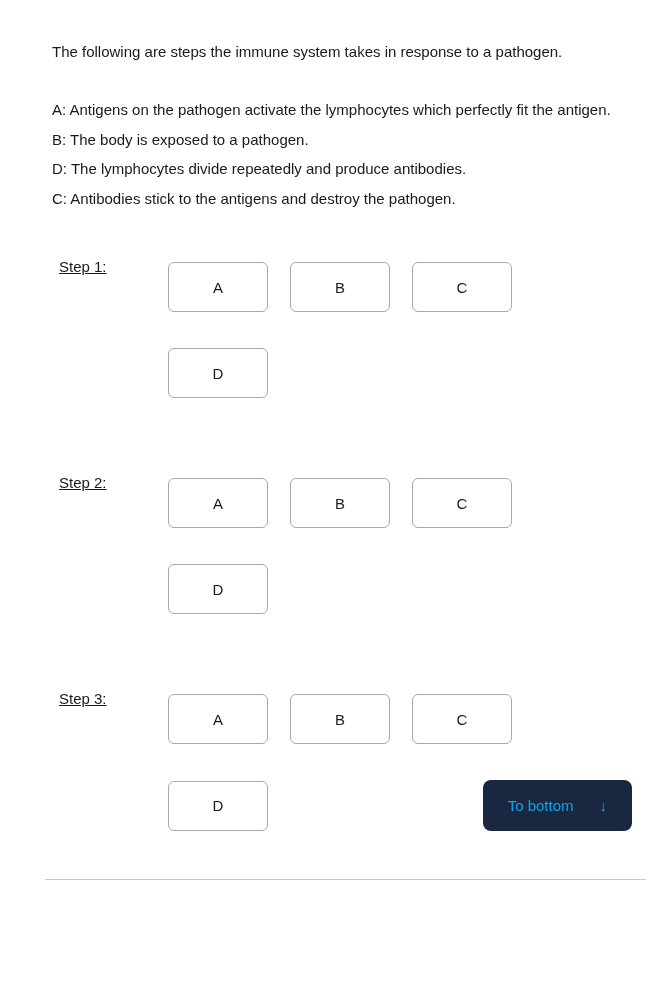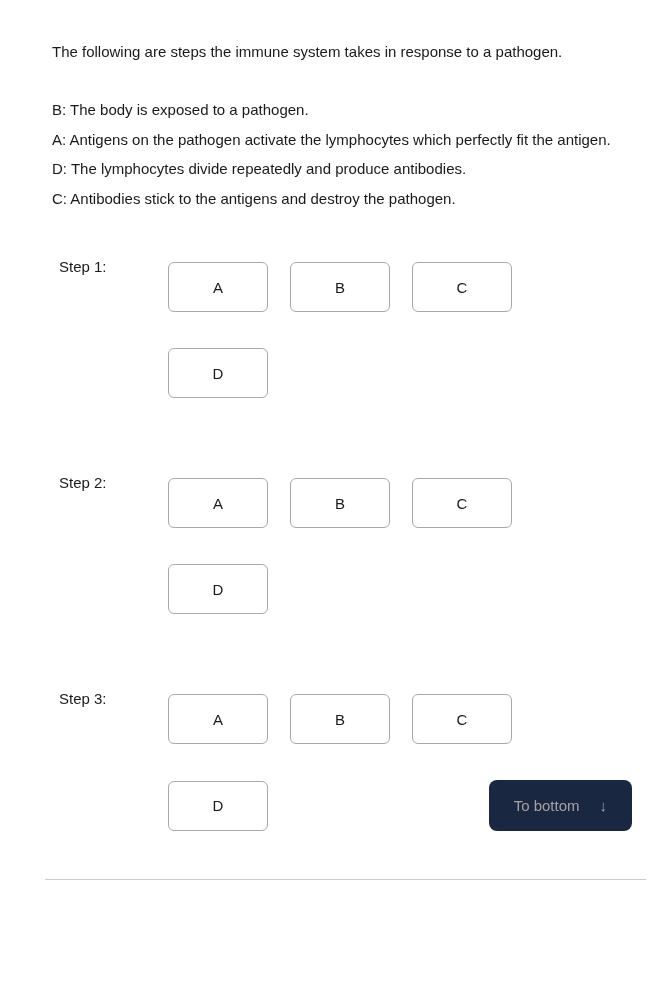--- a/index.html
+++ b/index.html
@@ -38,20 +38,21 @@
       align-items: flex-start;
       gap: 16px;
     }
 
     .step-label {
       min-width: 65px;
       padding-top: 10px;
       font-size: 15px;
       color: #1a1a1a;
       font-weight: normal;
+      text-decoration: underline;
     }
 
     .option-box {
       width: 100px;
       height: 50px;
       border: 1.5px solid #aaaaaa;
       border-radius: 6px;
       display: flex;
       align-items: center;
       justify-content: center;
@@ -74,23 +75,23 @@
     }
 
     .step-options-bottom {
       display: flex;
       gap: 8px;
     }
 
     .to-bottom-btn {
       display: flex;
       align-items: center;
-      gap: 6px;
+      gap: 12px;
       background: #1a2740;
-      color: #a3a3a3;
+      color: #0ea5e9;
       border: none;
       border-radius: 8px;
       padding: 10px 18px;
       font-size: 15px;
       cursor: pointer;
       font-weight: 500;
       white-space: nowrap;
     }
 
     .step3-bottom-row {
@@ -105,22 +106,22 @@
       border-top: 1.5px solid #cccccc;
       margin-top: 20px;
     }
   </style>
 </head>
 <body>
 
 <div class="question-text">
   <p>The following are steps the immune system takes in response to a pathogen.</p>
   <br>
+  <p>A: Antigens on the pathogen activate the lymphocytes which perfectly fit the antigen.</p>
   <p>B: The body is exposed to a pathogen.</p>
-  <p>A: Antigens on the pathogen activate the lymphocytes which perfectly fit the antigen.</p>
   <p>D: The lymphocytes divide repeatedly and produce antibodies.</p>
   <p>C: Antibodies stick to the antigens and destroy the pathogen.</p>
 </div>
 
 <div class="steps-container">
 
   <div class="step-row">
     <div class="step-label">Step 1:</div>
     <div class="step-options-grid">
       <div class="step-options-top">

